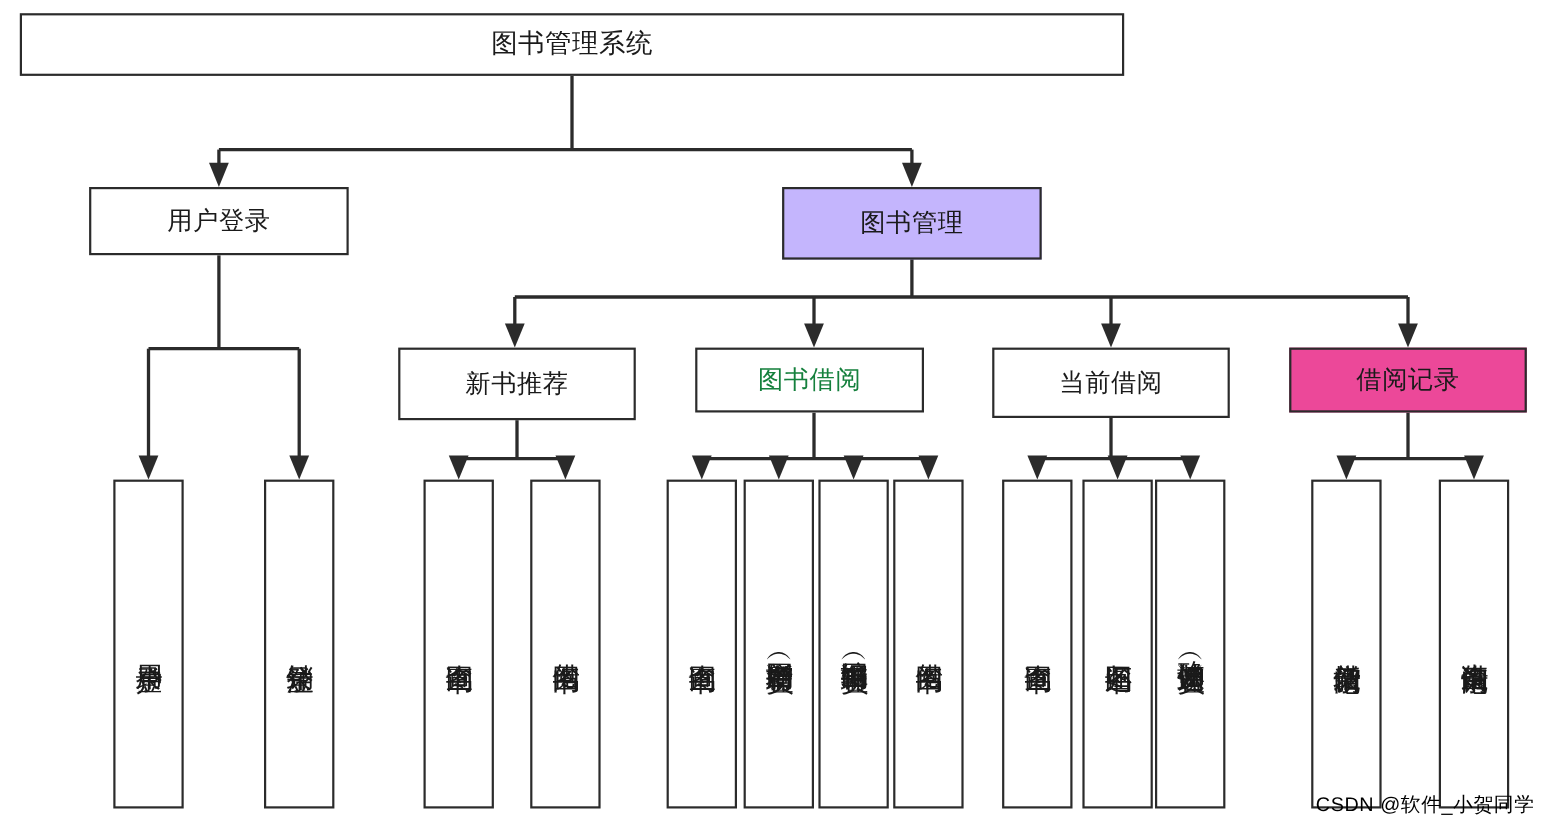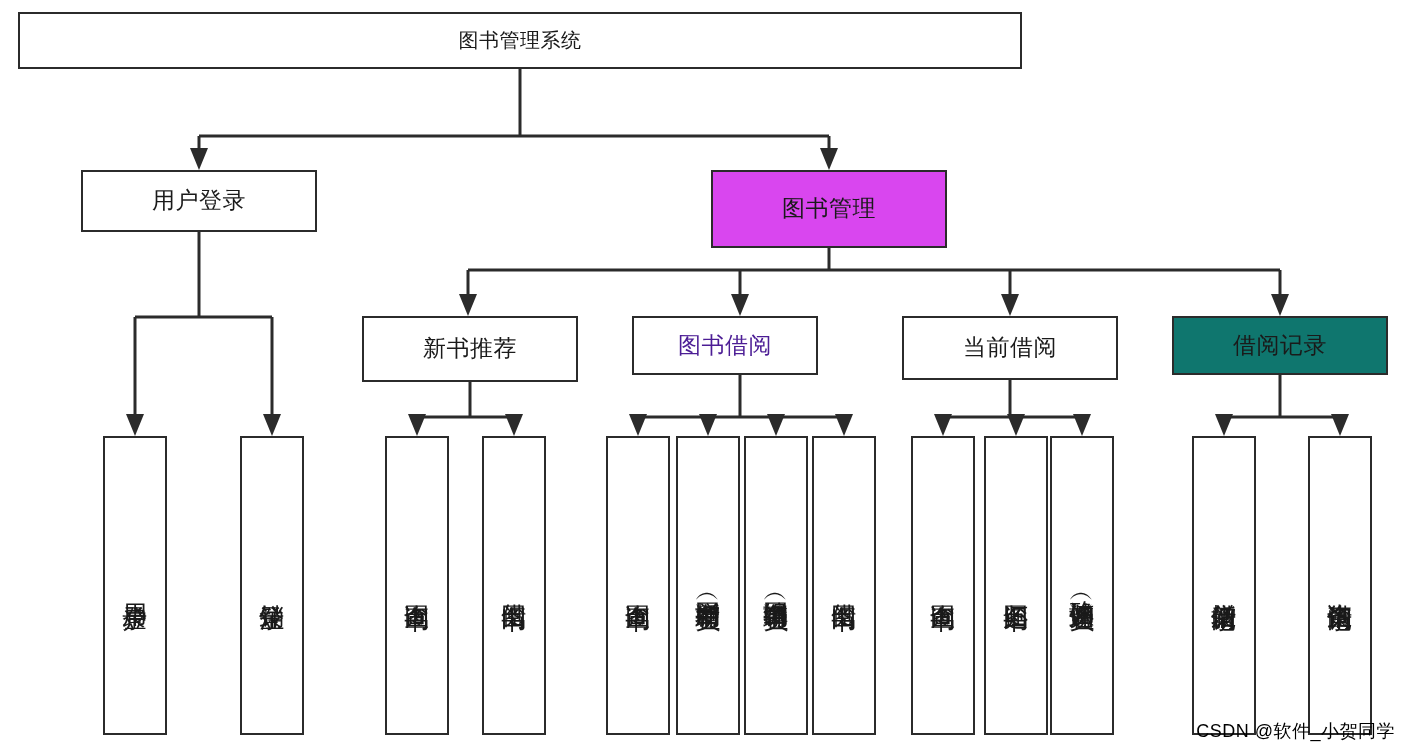--- a/index.html
+++ b/index.html
@@ -49,21 +49,21 @@
     justify-content: center;
   }
   .node.vert .node-label {
     writing-mode: vertical-rl;
     text-orientation: upright;
     font-size: 25px;
     line-height: 1.06;
     letter-spacing: 1px;
     max-height: 100%;
   }
-  .node.root .node-label { font-size: 20px; }
+  .node.root .node-label { font-size: 24px; }
   #watermark {
     position: absolute;
     right: 10px;
     bottom: 4px;
     font-size: 18px;
     color: #000000;
     white-space: nowrap;
     letter-spacing: 0.5px;
     pointer-events: none;
   }
@@ -126,33 +126,33 @@
       <line x1="1340" y1="417" x2="1340" y2="416" stroke="#2b2b2b" stroke-width="3"></line>
       <polygon points="1331,414 1349,414 1340,436" fill="#2b2b2b"></polygon>
     </svg>
   <div id="nodes-layer">
       <div class="node horiz root" style="left: 18px; top: 12px; width: 1004px; height: 57px; border-color: rgb(43, 43, 43); background: rgb(255, 255, 255); color: rgb(26, 26, 26);">
         <span class="node-label">图书管理系统</span>
       </div>
       <div class="node horiz" style="left: 81px; top: 170px; width: 236px; height: 62px; border-color: rgb(43, 43, 43); background: rgb(255, 255, 255); color: rgb(26, 26, 26);">
         <span class="node-label">用户登录</span>
       </div>
-      <div class="node horiz" style="left: 711px; top: 170px; width: 236px; height: 78px; border-color: rgb(43, 43, 43); background: #d946ef; color: rgb(26, 26, 26);">
+      <div class="node horiz" style="left: 711px; top: 170px; width: 236px; height: 66px; border-color: rgb(43, 43, 43); background: #c4b5fd; color: rgb(26, 26, 26);">
         <span class="node-label">图书管理</span>
       </div>
       <div class="node horiz" style="left: 362px; top: 316px; width: 216px; height: 66px; border-color: rgb(43, 43, 43); background: rgb(255, 255, 255); color: rgb(26, 26, 26);">
         <span class="node-label">新书推荐</span>
       </div>
-      <div class="node horiz" style="left: 632px; top: 316px; width: 186px; height: 59px; border-color: rgb(43, 43, 43); background: rgb(255, 255, 255); color: #4c1d95;">
+      <div class="node horiz" style="left: 632px; top: 316px; width: 208px; height: 59px; border-color: rgb(43, 43, 43); background: rgb(255, 255, 255); color: #15803d;">
         <span class="node-label">图书借阅</span>
       </div>
       <div class="node horiz" style="left: 902px; top: 316px; width: 216px; height: 64px; border-color: rgb(43, 43, 43); background: rgb(255, 255, 255); color: rgb(26, 26, 26);">
         <span class="node-label">当前借阅</span>
       </div>
-      <div class="node horiz" style="left: 1172px; top: 316px; width: 216px; height: 59px; border-color: rgb(43, 43, 43); background: #0f766e; color: rgb(26, 26, 26);">
+      <div class="node horiz" style="left: 1172px; top: 316px; width: 216px; height: 59px; border-color: rgb(43, 43, 43); background: #ec4899; color: rgb(26, 26, 26);">
         <span class="node-label">借阅记录</span>
       </div>
       <div class="node vert" style="left: 103px; top: 436px; width: 64px; height: 299px; border-color: rgb(43, 43, 43); background: rgb(255, 255, 255); color: rgb(26, 26, 26);">
         <span class="node-label">用户登录</span>
       </div>
       <div class="node vert" style="left: 240px; top: 436px; width: 64px; height: 299px; border-color: rgb(43, 43, 43); background: rgb(255, 255, 255); color: rgb(26, 26, 26);">
         <span class="node-label">注销登录</span>
       </div>
       <div class="node vert" style="left: 385px; top: 436px; width: 64px; height: 299px; border-color: rgb(43, 43, 43); background: rgb(255, 255, 255); color: rgb(26, 26, 26);">
         <span class="node-label">查询图书</span>

